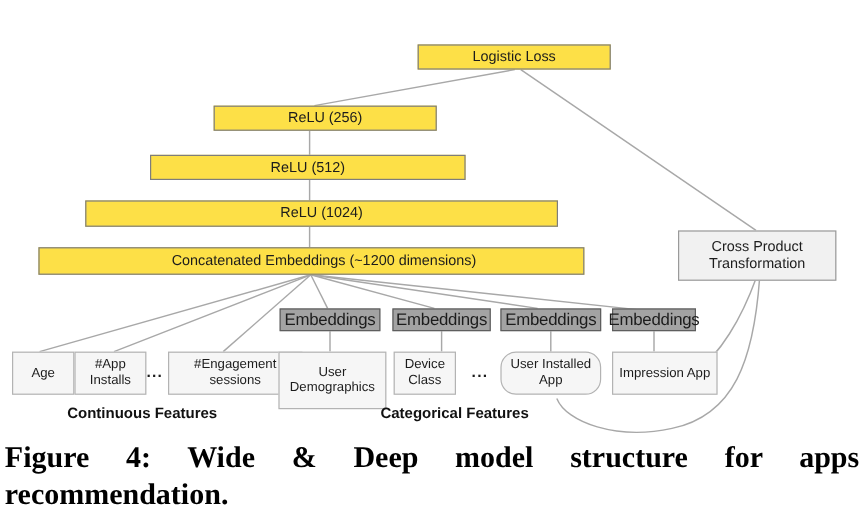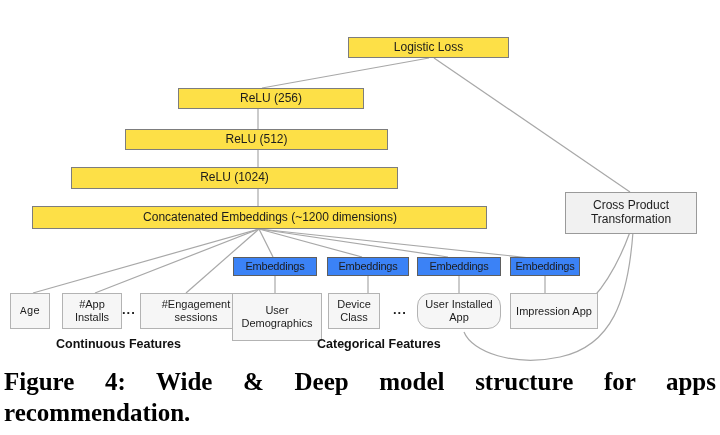--- a/index.html
+++ b/index.html
@@ -3,21 +3,21 @@
 <meta charset="utf-8">
 <style>
   html,body{margin:0;padding:0;background:#ffffff;}
   .fig{position:relative;width:720px;height:435px;background:#ffffff;overflow:hidden;
        font-family:"Liberation Sans","DejaVu Sans",sans-serif;color:#1c1c1c;}
   svg.connectors{position:absolute;left:0;top:0;z-index:0;}
   .box{position:absolute;z-index:2;display:flex;align-items:center;justify-content:center;
        text-align:center;box-sizing:border-box;line-height:1.15;}
   .pyramid{background:#fde047;border:1.5px solid #7d7d7d;font-size:12px;}
   .cross{background:#f1f1f1;border:1.5px solid #9a9a9a;font-size:12px;padding:20px 6px;}
-  .emb{background:#3b82f6;border:1.5px solid #5e5e5e;font-size:11px;letter-spacing:-0.2px;}
+  .emb{background:#a3a3a3;border:1.5px solid #5e5e5e;font-size:14px;letter-spacing:-0.2px;}
   .feat{background:#f6f6f6;border:1px solid #b3b3b3;font-size:11px;padding:2px;}
   .dots{position:absolute;z-index:2;font-size:13px;font-weight:bold;letter-spacing:1px;}
   .grouplabel{position:absolute;z-index:2;font-size:12.5px;font-weight:bold;color:#111;}
   .caption{position:absolute;left:4px;top:366px;width:712px;z-index:2;
            font-family:"Liberation Serif","DejaVu Serif",serif;font-weight:700;
            font-size:25px;color:#000;line-height:31px;}
   .cap-line1{text-align:justify;text-align-last:justify;}
   .cap-line2{text-align:left;}
 </style>
 </head>
@@ -52,32 +52,32 @@
       <path d="M633,232 C628,300 612,346 560,357 C514,367 472,352 464,332"></path>
     </g>
   </svg>
 
   <div class="box pyramid" style="left:348px;top:37px;width:161px;height:21px;">Logistic Loss</div>
 
   <div class="box pyramid" style="left:178px;top:88px;width:186px;height:21px;">ReLU (256)</div>
 
   <div class="box pyramid" style="left:125px;top:129px;width:263px;height:21px;">ReLU (512)</div>
 
-  <div class="box pyramid" style="left:71px;top:167px;width:327px;height:22px;">ReLU (1024)</div>
+  <div class="box pyramid" style="left:71px;top:167px;width:394px;height:22px;">ReLU (1024)</div>
 
   <div class="box pyramid" style="left:32px;top:206px;width:455px;height:23px;padding-left:21px;">Concatenated Embeddings (~1200 dimensions)</div>
 
   <div class="box cross" style="left:565px;top:192px;width:132px;height:40px;">Cross Product Transformation</div>
 
   <div class="box emb" style="left:233px;top:257px;width:84px;height:19px;">Embeddings</div>
   <div class="box emb" style="left:327px;top:257px;width:82px;height:19px;">Embeddings</div>
   <div class="box emb" style="left:417px;top:257px;width:84px;height:19px;">Embeddings</div>
   <div class="box emb" style="left:510px;top:257px;width:70px;height:19px;">Embeddings</div>
 
-  <div class="box feat" style="left:10px;top:293px;width:40px;height:36px;font-family:Liberation Mono, monospace;">Age</div>
+  <div class="box feat" style="left:10px;top:293px;width:52px;height:36px;">Age</div>
   <div class="box feat" style="left:62px;top:293px;width:60px;height:36px;">#App Installs</div>
   <span class="dots" style="left:122px;top:302px;">...</span>
   <div class="box feat" style="left:140px;top:293px;width:112px;height:36px;">#Engagement sessions</div>
   <div class="box feat" style="left:232px;top:293px;width:90px;height:48px;">User Demographics</div>
   <div class="box feat" style="left:328px;top:293px;width:52px;height:36px;">Device Class</div>
   <span class="dots" style="left:393px;top:302px;">...</span>
   <div class="box feat" style="left:417px;top:293px;width:84px;height:36px;border-radius:13px;">User Installed App</div>
   <div class="box feat" style="left:510px;top:293px;width:88px;height:36px;">Impression App</div>
 
   <span class="grouplabel" style="left:317px;top:337px;">Categorical Features</span>

